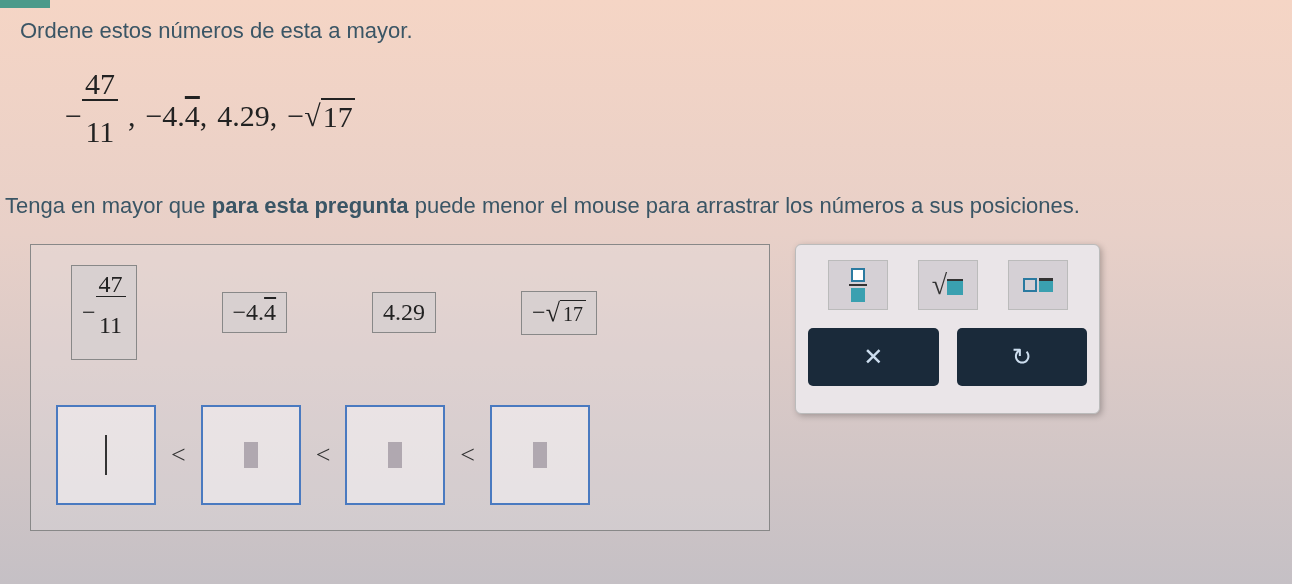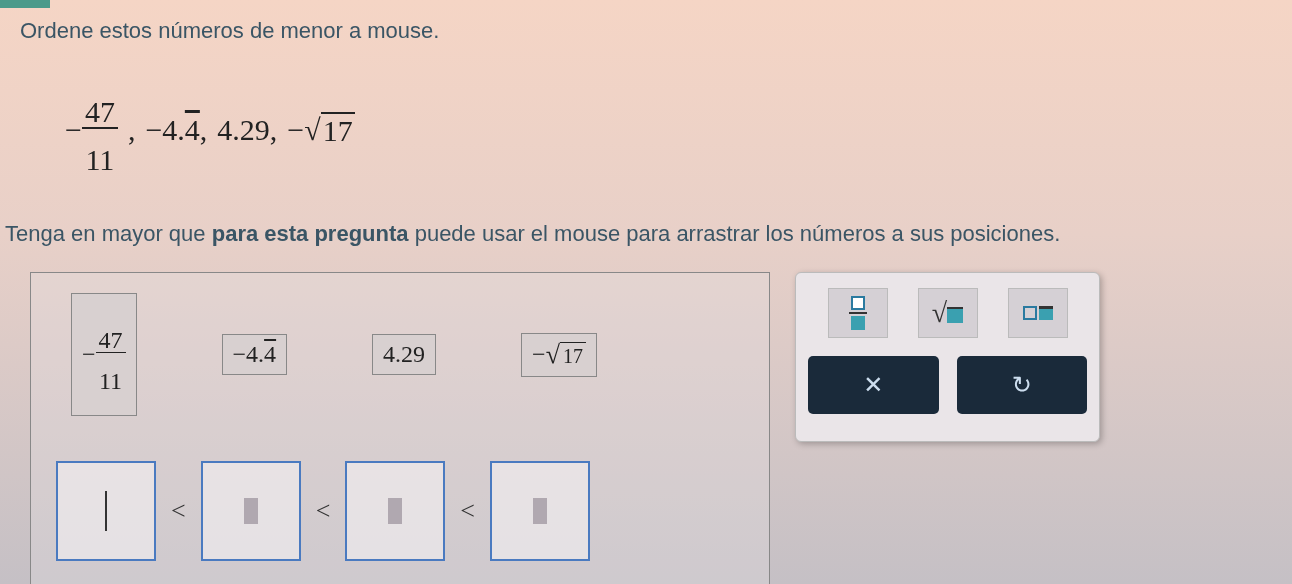--- a/index.html
+++ b/index.html
@@ -37,21 +37,21 @@
     align-items: center;
     gap: 10px;
   }
   .fraction {
     display: inline-flex;
     flex-direction: column;
     align-items: center;
     vertical-align: middle;
     line-height: 1;
   }
-  .fraction .num { border-bottom: 2px solid #222; padding: 0 3px; margin-top: 28px; }
+  .fraction .num { border-bottom: 2px solid #222; padding: 0 3px; }
   .fraction .den { padding: 16px 3px; }
   .overline { text-decoration: overline; }
   .sqrt {
     display: inline-flex;
     align-items: center;
   }
   .sqrt .radical { font-size: 30px; }
   .sqrt .radicand { border-top: 2px solid #222; padding: 0 2px; font-family: Liberation Serif, serif; }
   .hint-line {
     font-size: 22px;
@@ -170,21 +170,21 @@
     justify-content: center;
     cursor: pointer;
   }
 </style>
 </head>
 <body>
 
 <div class="top-accent"></div>
 
 <div class="content">
-  <div class="prompt-line">Ordene estos números de menor a mouse.</div>
+  <div class="prompt-line">Ordene estos números de esta a mayor.</div>
 
   <div class="math-display">
     <span style="display:inline-flex;align-items:center;">
       <span>−</span>
       <span class="fraction">
         <span class="num">47</span>
         <span class="den">11</span>
       </span>
     </span>
     <span>,</span>
@@ -193,21 +193,21 @@
     </span>
     <span><span>4.29</span><span>, </span></span>
     <span class="sqrt">
       <span>−</span>
         <span class="radical">√</span>
         <span class="radicand">17</span>
     </span>
   </div>
 
   <div class="hint-line">
-    <span>Tenga en mayor que </span><span class="bold">para esta pregunta</span><span> puede usar el mouse para arrastrar los números a sus posiciones.</span>
+    <span>Tenga en mayor que </span><span class="bold">para esta pregunta</span><span> puede menor el mouse para arrastrar los números a sus posiciones.</span>
   </div>
 
   <div class="work-row">
     <div class="answer-area">
       <div class="drag-row">
         <div class="drag-item">
           <span>−</span>
           <span class="fraction">
             <span class="num">47</span>
             <span class="den">11</span>

